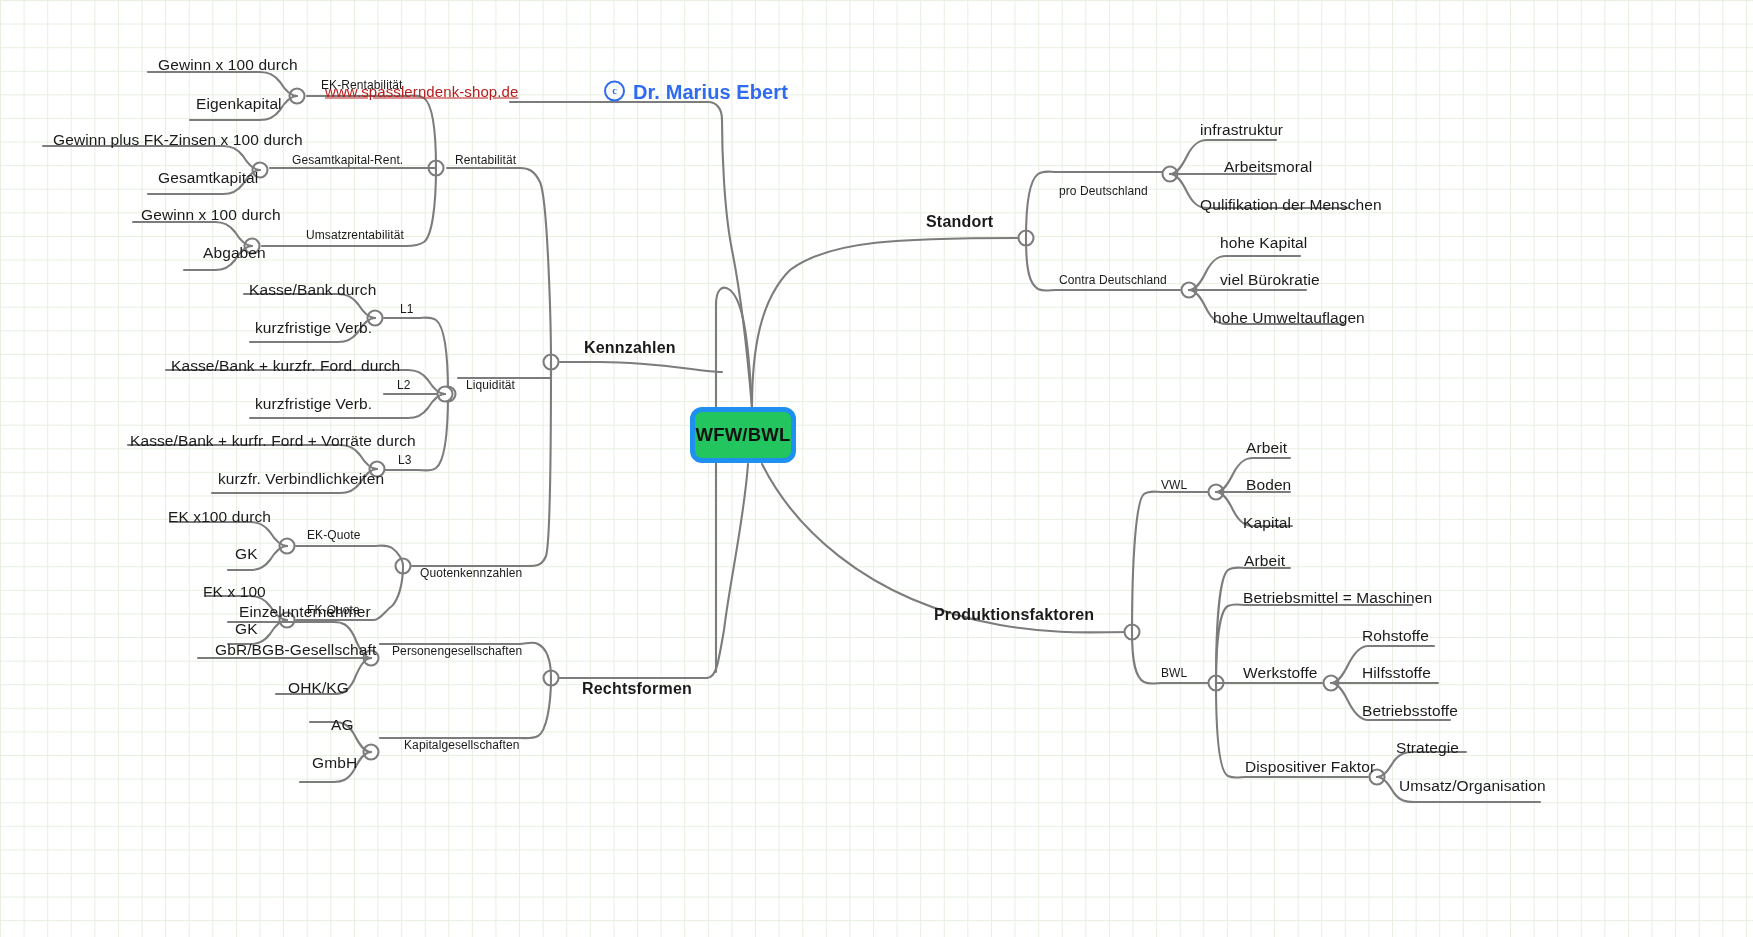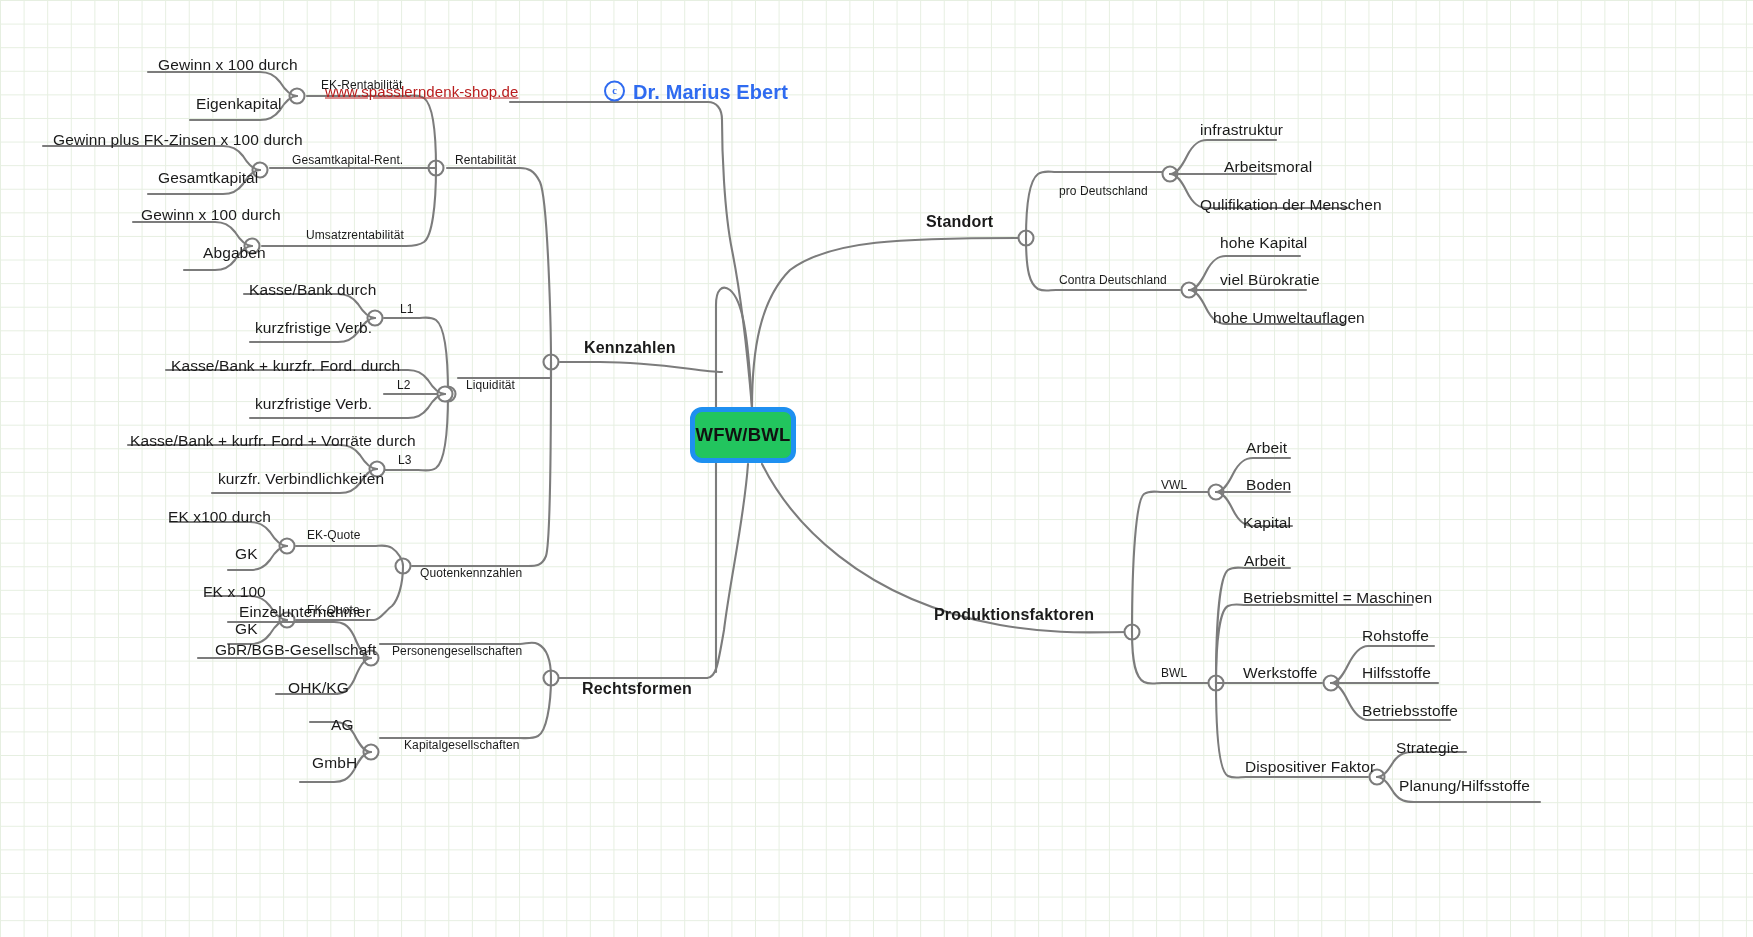--- a/index.html
+++ b/index.html
@@ -257,13 +257,13 @@
 <div class="label sub" style="left:1161px;top:673px;">BWL</div>
 <div class="label leaf" style="left:1244px;top:561px;">Arbeit</div>
 <div class="label leaf" style="left:1243px;top:598px;">Betriebsmittel = Maschinen</div>
 <div class="label leaf" style="left:1243px;top:673px;">Werkstoffe</div>
 <div class="label leaf" style="left:1362px;top:636px;">Rohstoffe</div>
 <div class="label leaf" style="left:1362px;top:673px;">Hilfsstoffe</div>
 <div class="label leaf" style="left:1362px;top:711px;">Betriebsstoffe</div>
 
 <div class="label leaf" style="left:1245px;top:767px;">Dispositiver Faktor</div>
 <div class="label leaf" style="left:1396px;top:748px;">Strategie</div>
-<div class="label leaf" style="left:1399px;top:786px;">Planung/Hilfsstoffe</div>
+<div class="label leaf" style="left:1399px;top:786px;">Umsatz/Organisation</div>
 
 </body></html>

